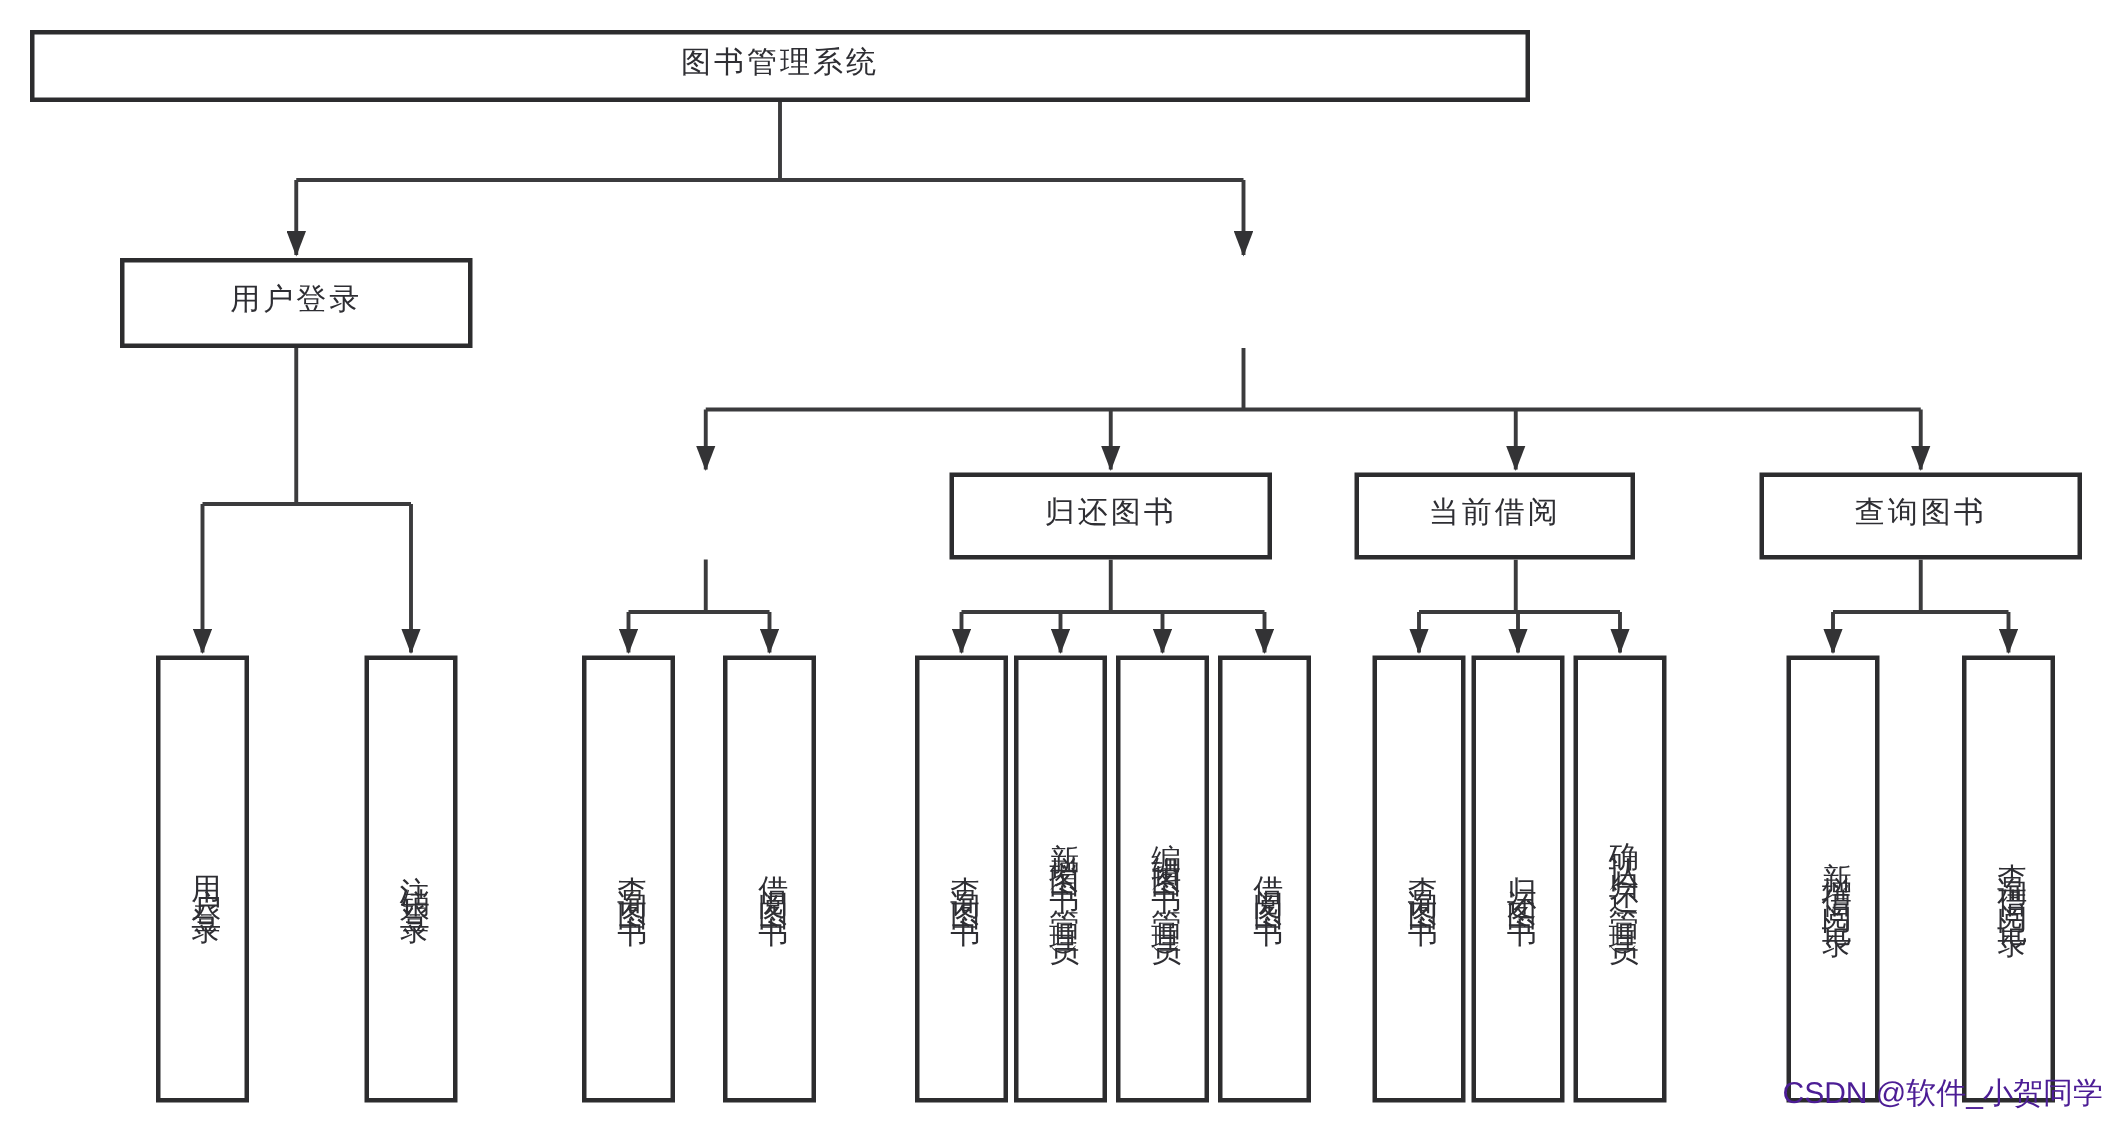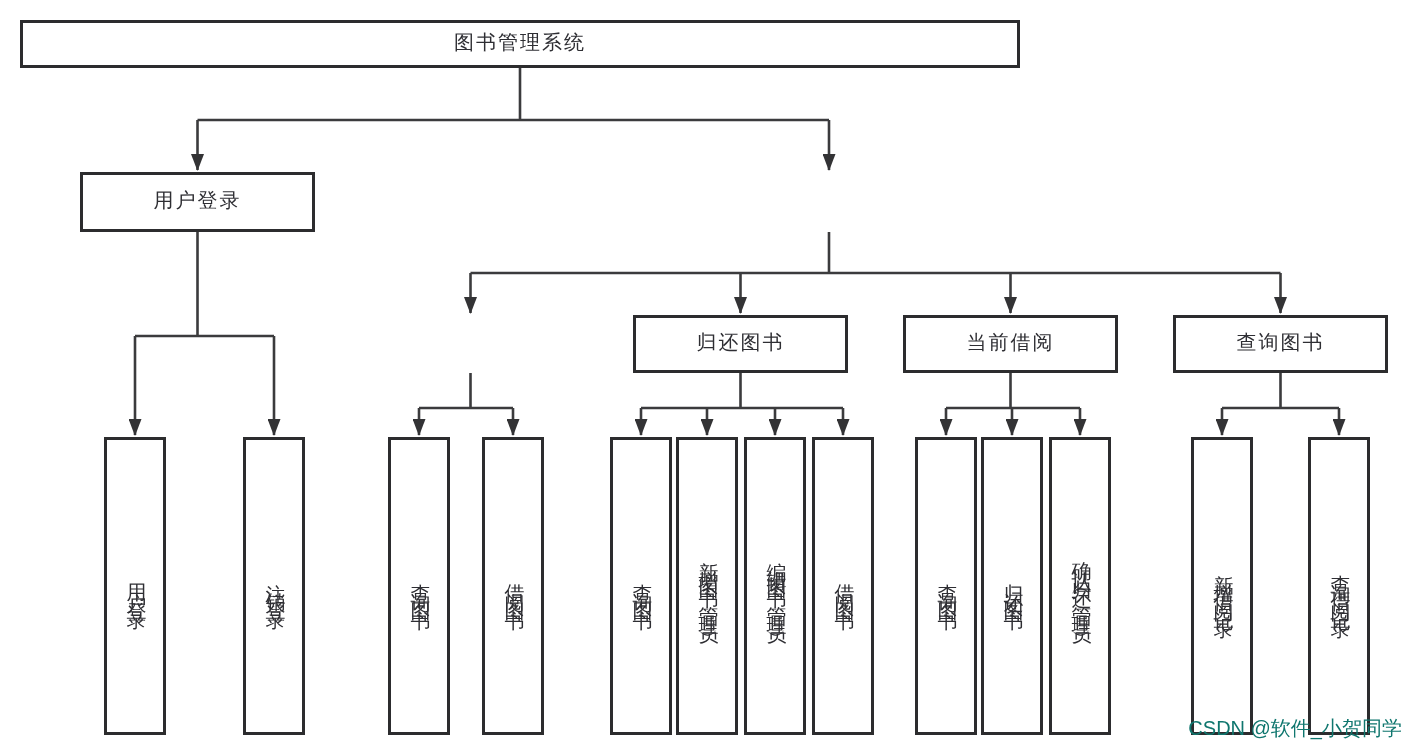--- a/index.html
+++ b/index.html
@@ -39,21 +39,21 @@
   .box.v {
     writing-mode: vertical-rl;
     text-orientation: mixed;
     letter-spacing: 9px;
   }
   .watermark {
     position: absolute;
     right: 3px;
     bottom: 5px;
     font-size: 20px;
-    color: #0f766e;
+    color: #4c1d95;
     letter-spacing: 0px;
     white-space: nowrap;
   }
 </style>
 </head>
 <body>
 
 <div class="canvas">
 
   <svg class="wires" width="1405" height="747" viewBox="0 0 1405 747" xmlns="http://www.w3.org/2000/svg">
@@ -97,21 +97,21 @@
       <line x1="1222" y1="408" x2="1222" y2="435" marker-end="url(#arrow)"></line>
       <line x1="1339" y1="408" x2="1339" y2="435" marker-end="url(#arrow)"></line>
     </g>
   </svg>
 
   <div class="box h" style="left:20px; top:20px; width:1000px; height:48px">图书管理系统</div>
 
   <div class="box h" style="left:80px; top:172px; width:235px; height:60px">用户登录</div>
 
   <div class="box h" style="left:633px; top:315px; width:215px; height:58px">归还图书</div>
-  <div class="box h" style="left:903px; top:315px; width:215px; height:58px">当前借阅</div>
+  <div class="box h" style="left:903px; top:315px; width:187px; height:58px">当前借阅</div>
   <div class="box h" style="left:1173px; top:315px; width:215px; height:58px">查询图书</div>
 
   <div class="box v" style="left:104px; top:437px; width:62px; height:298px">用户登录</div>
   <div class="box v" style="left:243px; top:437px; width:62px; height:298px">注销登录</div>
 
   <div class="box v" style="left:388px; top:437px; width:62px; height:298px">查询图书</div>
   <div class="box v" style="left:482px; top:437px; width:62px; height:298px">借阅图书</div>
 
   <div class="box v" style="left:610px; top:437px; width:62px; height:298px">查询图书</div>
   <div class="box v" style="left:676px; top:437px; width:62px; height:298px">新增图书（管理员）</div>

